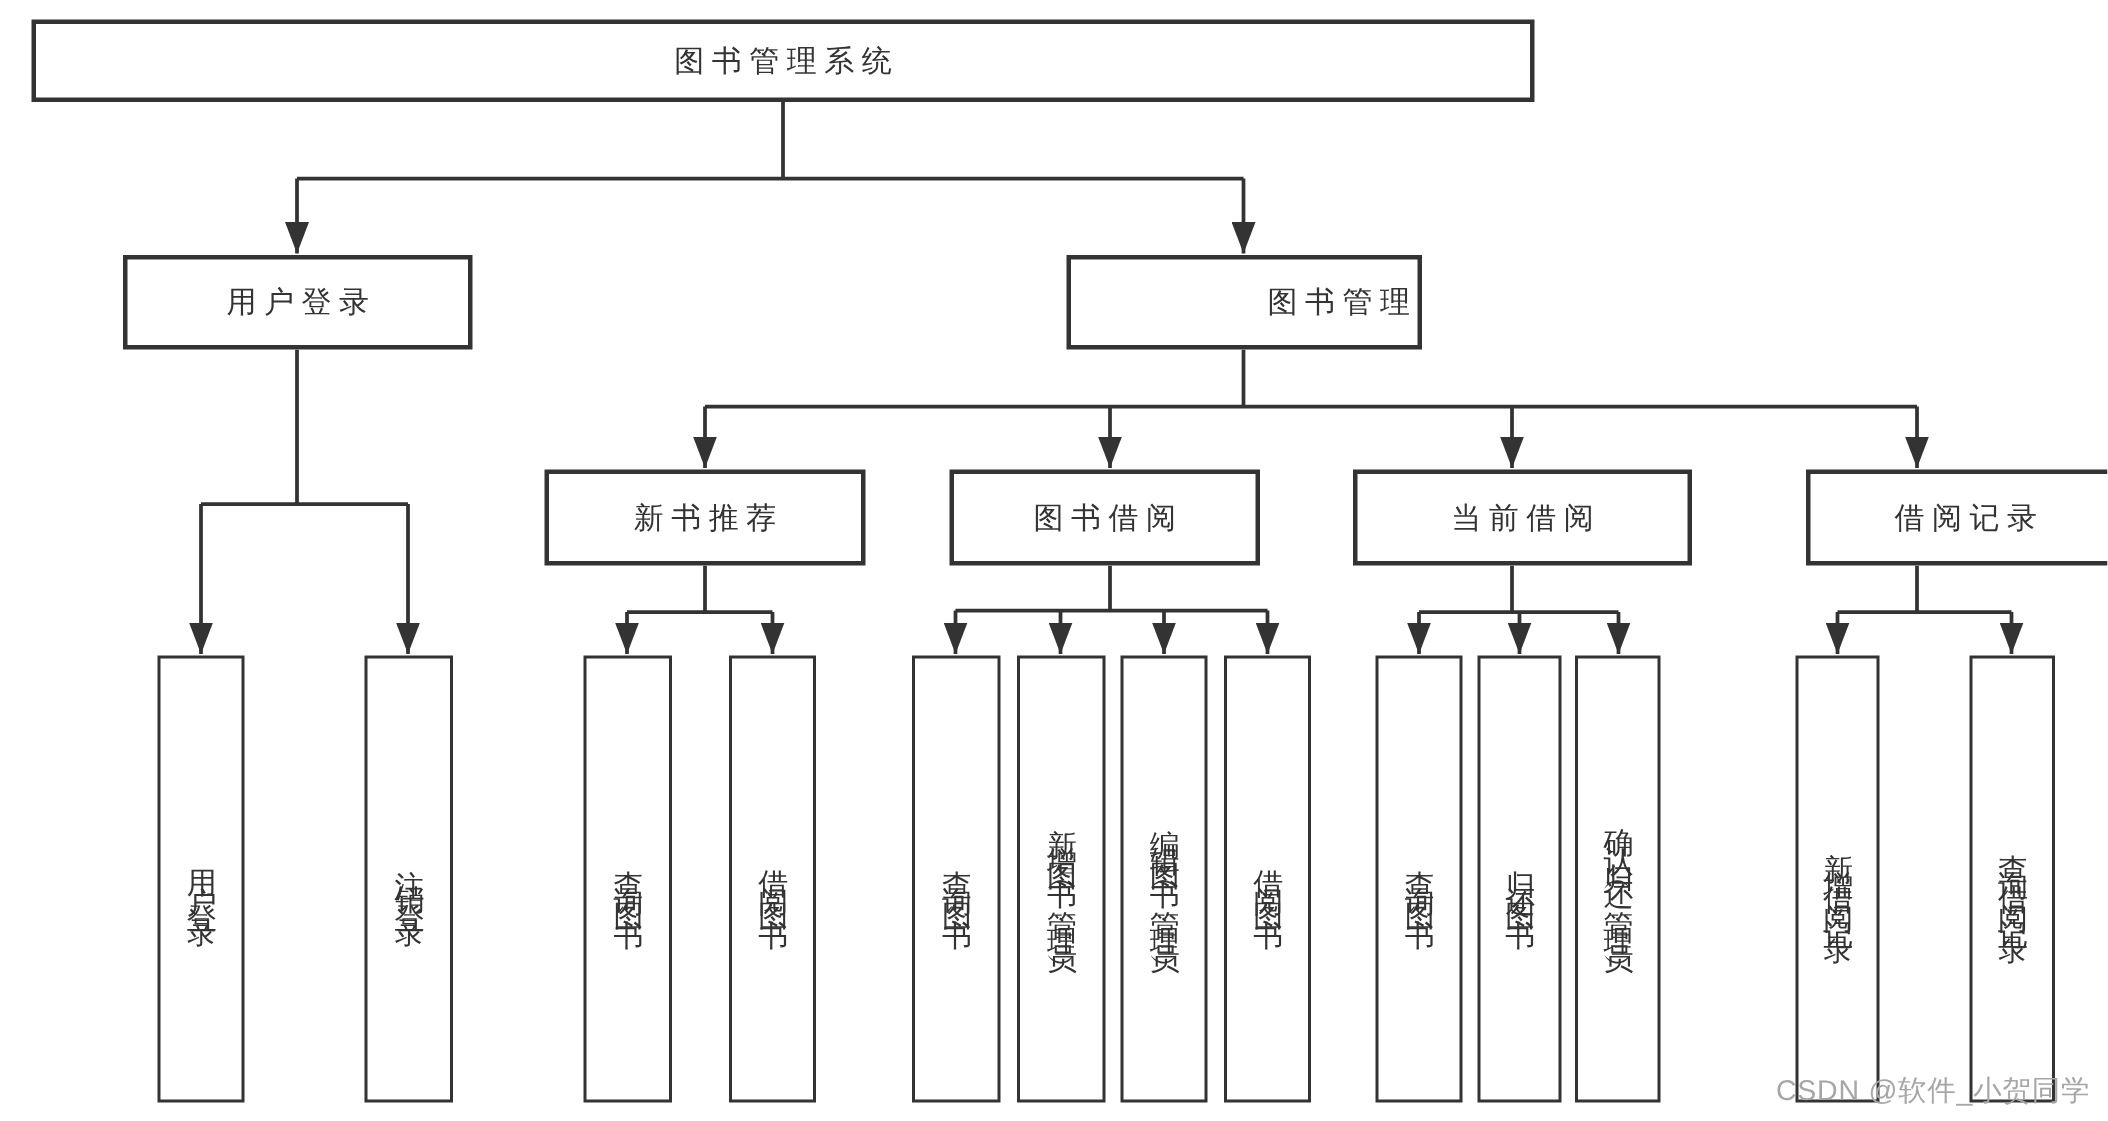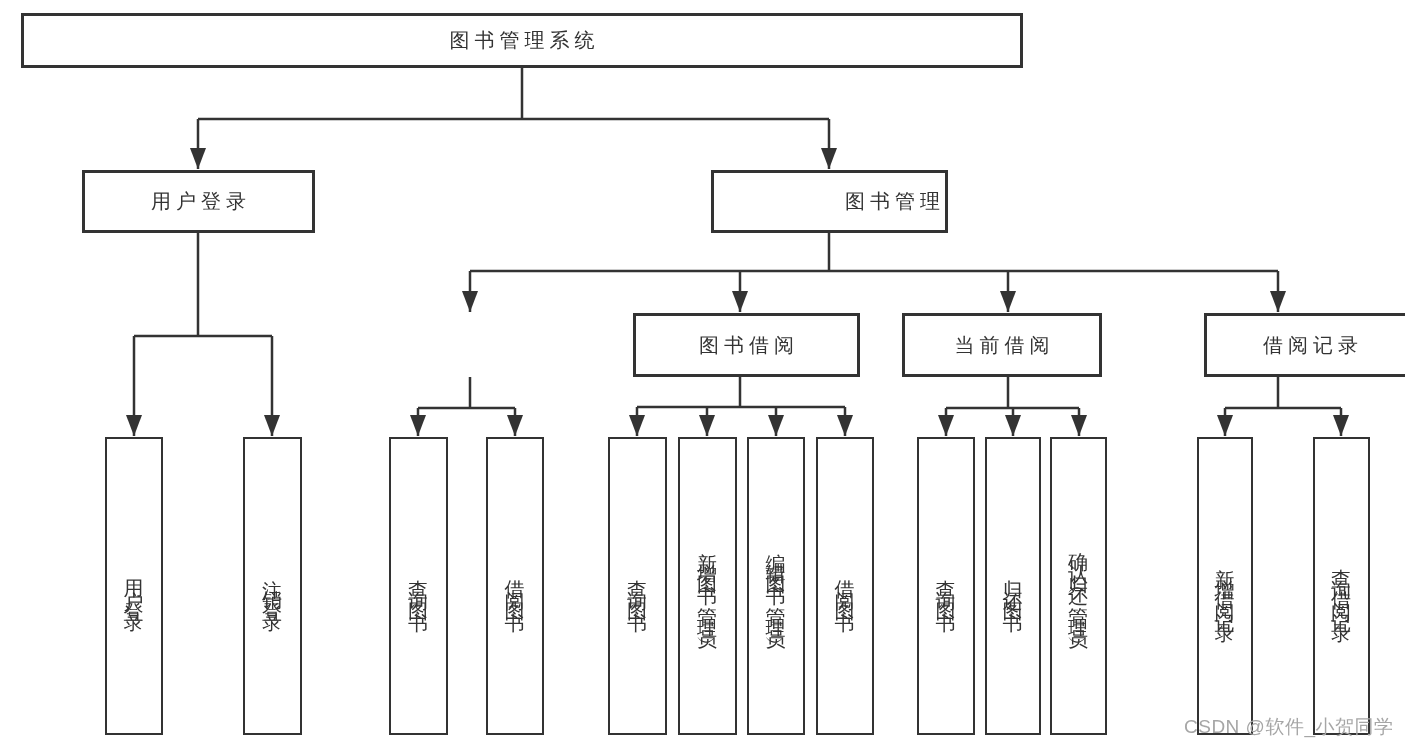--- a/index.html
+++ b/index.html
@@ -75,24 +75,27 @@
     <span class="lbl">图书管理系统</span>
   </div>
 
   <div class="node" style="left:82px; top:170px; width:233px; height:63px;">
     <span class="lbl">用户登录</span>
   </div>
   <div class="node" style="left:711px; top:170px; width:237px; height:63px;justify-content:flex-end;">
     <span class="lbl">图书管理</span>
   </div>
 
-  <div class="node" style="left:633px; top:313px; width:227px; height:64px;">
+  <div class="node" style="left:363px; top:313px; width:214px; height:64px;">
+    <span class="lbl">新书推荐</span>
+  </div>
+  <div class="node" style="left:633px; top:313px; width:207px; height:64px;">
     <span class="lbl">图书借阅</span>
   </div>
-  <div class="node" style="left:902px; top:313px; width:200px; height:64px;justify-content:center;">
+  <div class="node" style="left:902px; top:313px; width:226px; height:64px;justify-content:center;">
     <span class="lbl">当前借阅</span>
   </div>
   <div class="node" style="left:1204px; top:313px; width:213px; height:64px;">
     <span class="lbl">借阅记录</span>
   </div>
 
   <div class="node leaf" style="left:105px; top:437px; width:58px; height:298px;">
     <span class="vlbl">用户登录</span>
   </div>
   <div class="node leaf" style="left:243px; top:437px; width:59px; height:298px;">

